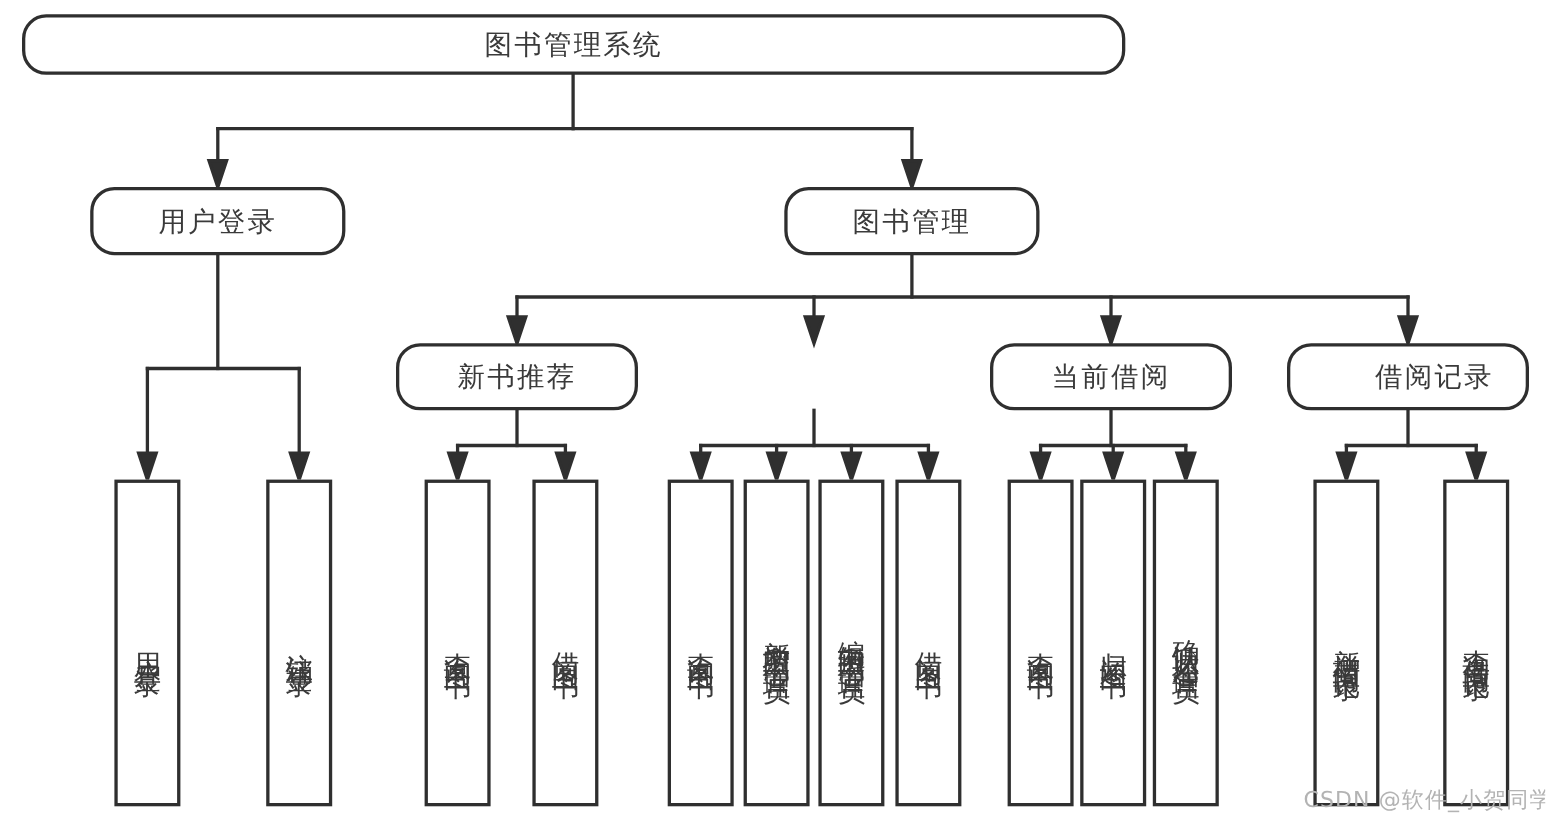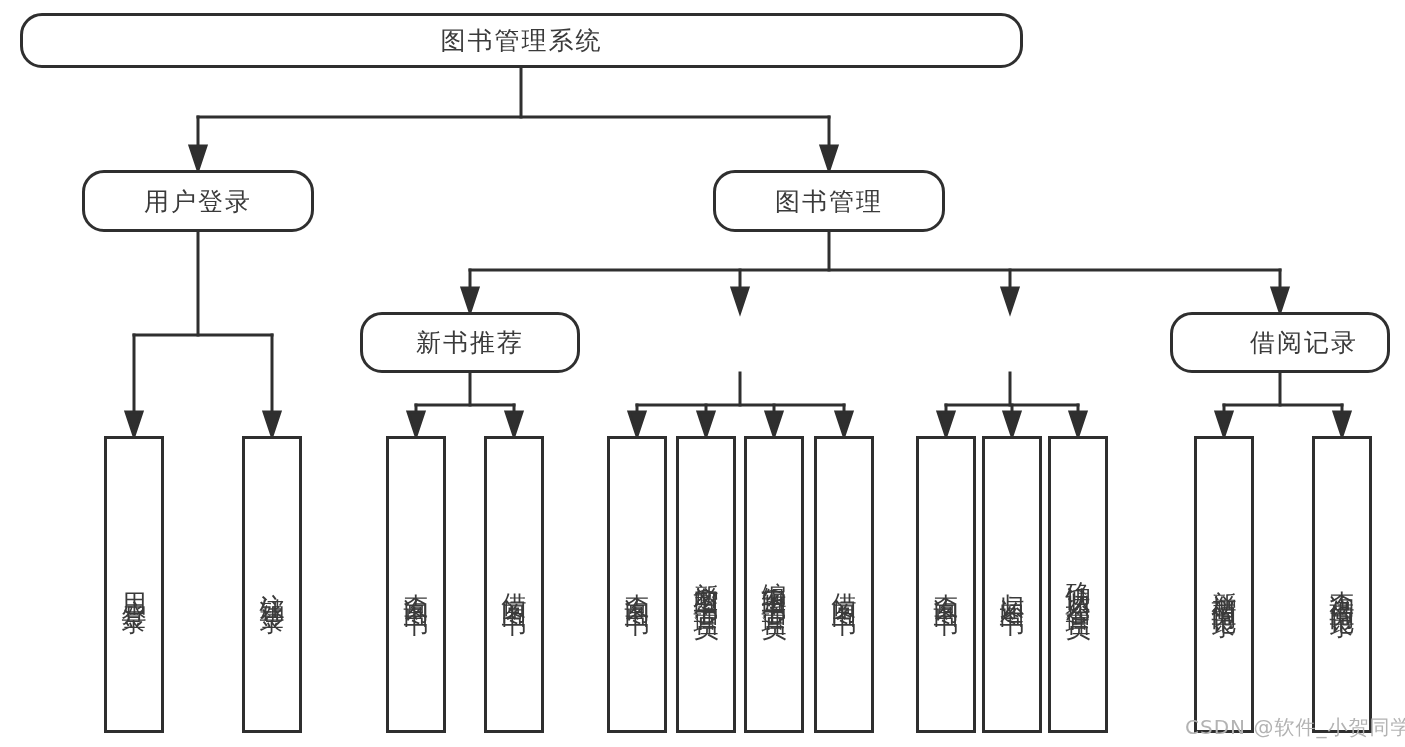--- a/index.html
+++ b/index.html
@@ -136,20 +136,21 @@
       </g>
     </g>
   </svg>
 
   <div class="box" style="left:20px; top:13px; width:1003px; height:55px;">图书管理系统</div>
 
   <div class="box" style="left:82px; top:170px; width:232px; height:62px;">用户登录</div>
   <div class="box" style="left:713px; top:170px; width:232px; height:62px;">图书管理</div>
 
   <div class="box" style="left:360px; top:312px; width:220px; height:61px;">新书推荐</div>
+  <div class="box" style="left:900px; top:312px; width:220px; height:61px;">当前借阅</div>
   <div class="box" style="left:1170px; top:312px; width:220px; height:61px;padding-left:48px;">借阅记录</div>
 
   <div class="vbox" style="left:104px; top:436px; width:60px; height:297px;">用户登录</div>
   <div class="vbox" style="left:242px; top:436px; width:60px; height:297px;">注销登录</div>
   <div class="vbox" style="left:386px; top:436px; width:60px; height:297px;">查询图书</div>
   <div class="vbox" style="left:484px; top:436px; width:60px; height:297px;">借阅图书</div>
   <div class="vbox" style="left:607px; top:436px; width:60px; height:297px;">查询图书</div>
   <div class="vbox" style="left:676px; top:436px; width:60px; height:297px; letter-spacing:5px;">新增图书（管理员）</div>
   <div class="vbox" style="left:744px; top:436px; width:60px; height:297px; letter-spacing:5px;">编辑图书（管理员）</div>
   <div class="vbox" style="left:814px; top:436px; width:60px; height:297px;">借阅图书</div>

